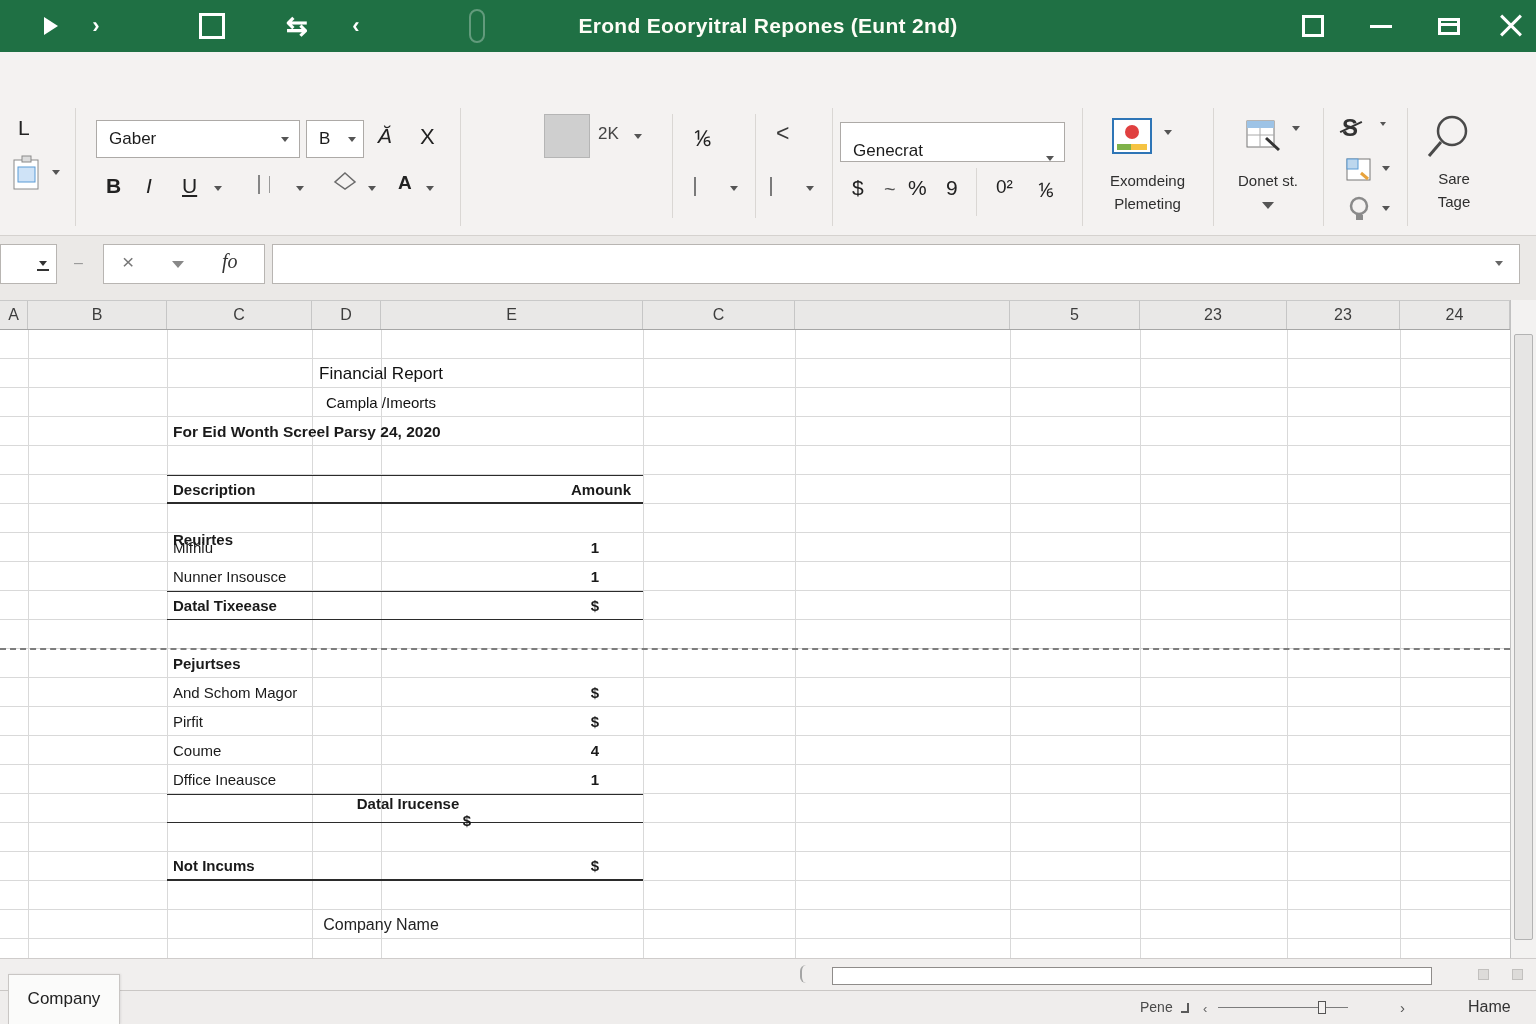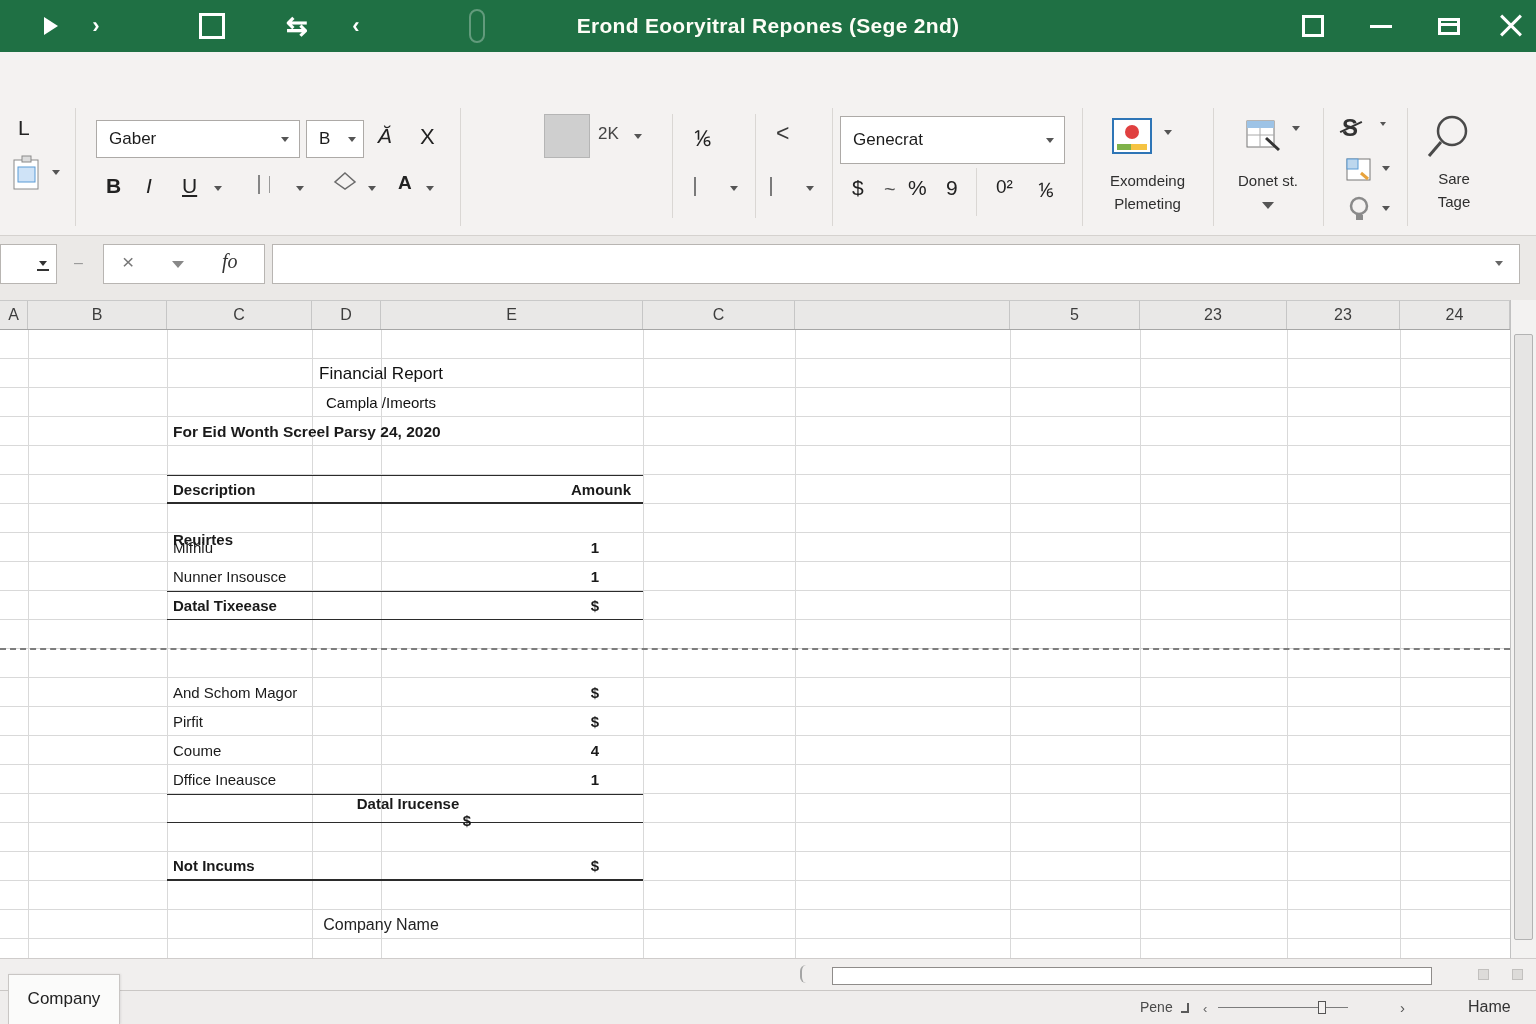--- a/index.html
+++ b/index.html
@@ -127,21 +127,21 @@
       </div>
     <div class="tbi chev" style="left:84px;width:24px;">›</div>
     <div class="tbi" style="left:192px;width:40px;">
         <span class="sqr"></span>
       </div>
     <div class="tbi" style="left:262px;width:70px;font-size:26px;font-weight:700;">⇆</div>
     <div class="tbi chev" style="left:344px;width:24px;">‹</div>
     <div class="tbi" style="left:462px;width:30px;">
         <span class="oval"></span>
       </div>
-    <div class="tb-title">Erond Eooryitral Repones  (Sege 2nd)</div>
+    <div class="tb-title">Erond Eooryitral Repones  (Eunt 2nd)</div>
     <div class="winbtn" style="right:200px;">
         <span class="sqr" style="width:22px;height:22px;"></span>
       </div>
     <div class="winbtn" style="right:132px;">
         <span class="mini-bar"></span>
       </div>
     <div class="winbtn" style="right:64px;">
         <span class="maxbox">
           <i></i>
         </span>
@@ -219,21 +219,21 @@
     <div class="rbtn" style="left:478px;top:78px;"><span class="albars"></span></div>
     <div class="rbtn" style="left:516px;top:78px;"><span class="albars"></span></div>
     <div class="rbtn" style="left:554px;top:78px;"><span class="albars" style="width:28px;"></span></div>
     <div class="rbtn" style="left:608px;top:78px;"><span class="albars" style="width:26px;"></span></div>
     <div class="rbtn" style="left:646px;top:78px;"><span class="albars" style="width:26px;"></span></div>
     <div class="rbtn" style="left:694px;top:78px;"><span class="mergebox"></span></div>
     <div class="dd dd-abs" style="left:730px;top:86px;"></div>
     <div class="rbtn" style="left:770px;top:78px;"><span class="mergebox"></span></div>
     <div class="dd dd-abs" style="left:806px;top:86px;"></div>
 
-    <div class="combo" style="left:840px;top:16px;width:225px;height:48px;">
+    <div class="combo" style="left:840px;top:22px;width:225px;height:40px;align-items:flex-end;">
       <span class="txt">Genecrat</span>
       <span class="dd" style="margin-right:10px;"></span>
     </div>
     <div class="glyph" style="left:852px;top:76px;font-size:21px;">$</div>
     <div class="glyph" style="left:884px;top:78px;font-size:20px;color:#555;">~</div>
     <div class="glyph" style="left:908px;top:76px;font-size:21px;">%</div>
     <div class="glyph" style="left:946px;top:76px;font-size:21px;">9</div>
     <div class="vsep" style="left:976px;top:68px;height:48px;"></div>
     <div class="glyph" style="left:996px;top:76px;font-size:19px;">0²</div>
     <div class="glyph" style="left:1038px;top:76px;font-size:20px;">⅙</div>
@@ -362,20 +362,24 @@
       <span class="lab">Nunner Insousce</span>
       <span class="val">1</span>
     </div>
     <div class="srow ttl" style="top:261px;">
       <span class="lab bold">Datal Tixeease</span>
       <span class="val">$</span>
     </div>
 
     <div id="dashline"></div>
 
+    <div class="srow" style="top:319px;">
+      <span class="lab bold">Pejurtses</span>
+      <span class="val"></span>
+    </div>
     <div class="srow" style="top:348px;">
       <span class="lab">And Schom Magor</span>
       <span class="val">$</span>
     </div>
     <div class="srow" style="top:377px;">
       <span class="lab">Pirfit</span>
       <span class="val">$</span>
     </div>
     <div class="srow" style="top:406px;">
       <span class="lab">Coume</span>

